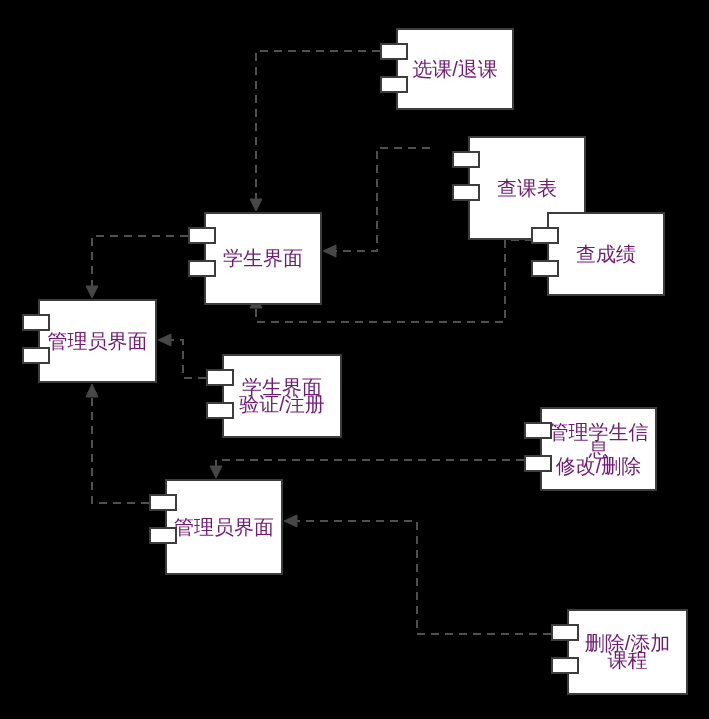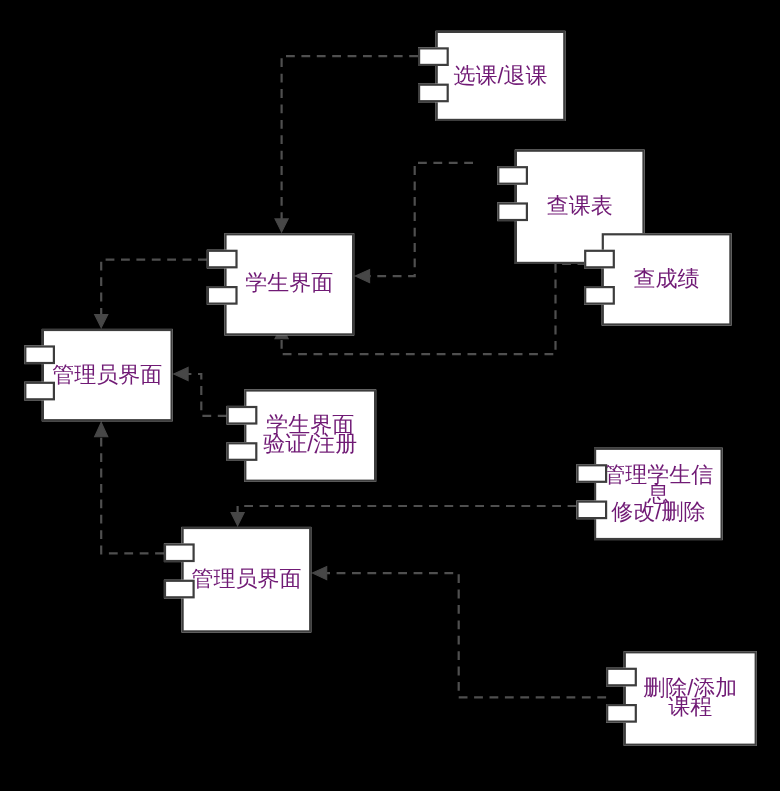--- a/index.html
+++ b/index.html
@@ -138,20 +138,20 @@
     <span class="label">管理学生信息
 修改/删除</span>
   </div>
 
   <div class="component" style="left:165px; top:479px; width:118px; height:96px;">
     <div class="port p1"></div>
     <div class="port p2"></div>
     <span class="label">管理员界面</span>
   </div>
 
-  <div class="component" style="left:567px; top:592px; width:121px; height:86px;">
+  <div class="component" style="left:567px; top:609px; width:121px; height:86px;">
     <div class="port p1"></div>
     <div class="port p2"></div>
     <span class="label">删除/添加
 课程</span>
   </div>
 
 </div>
 
 </body></html>

